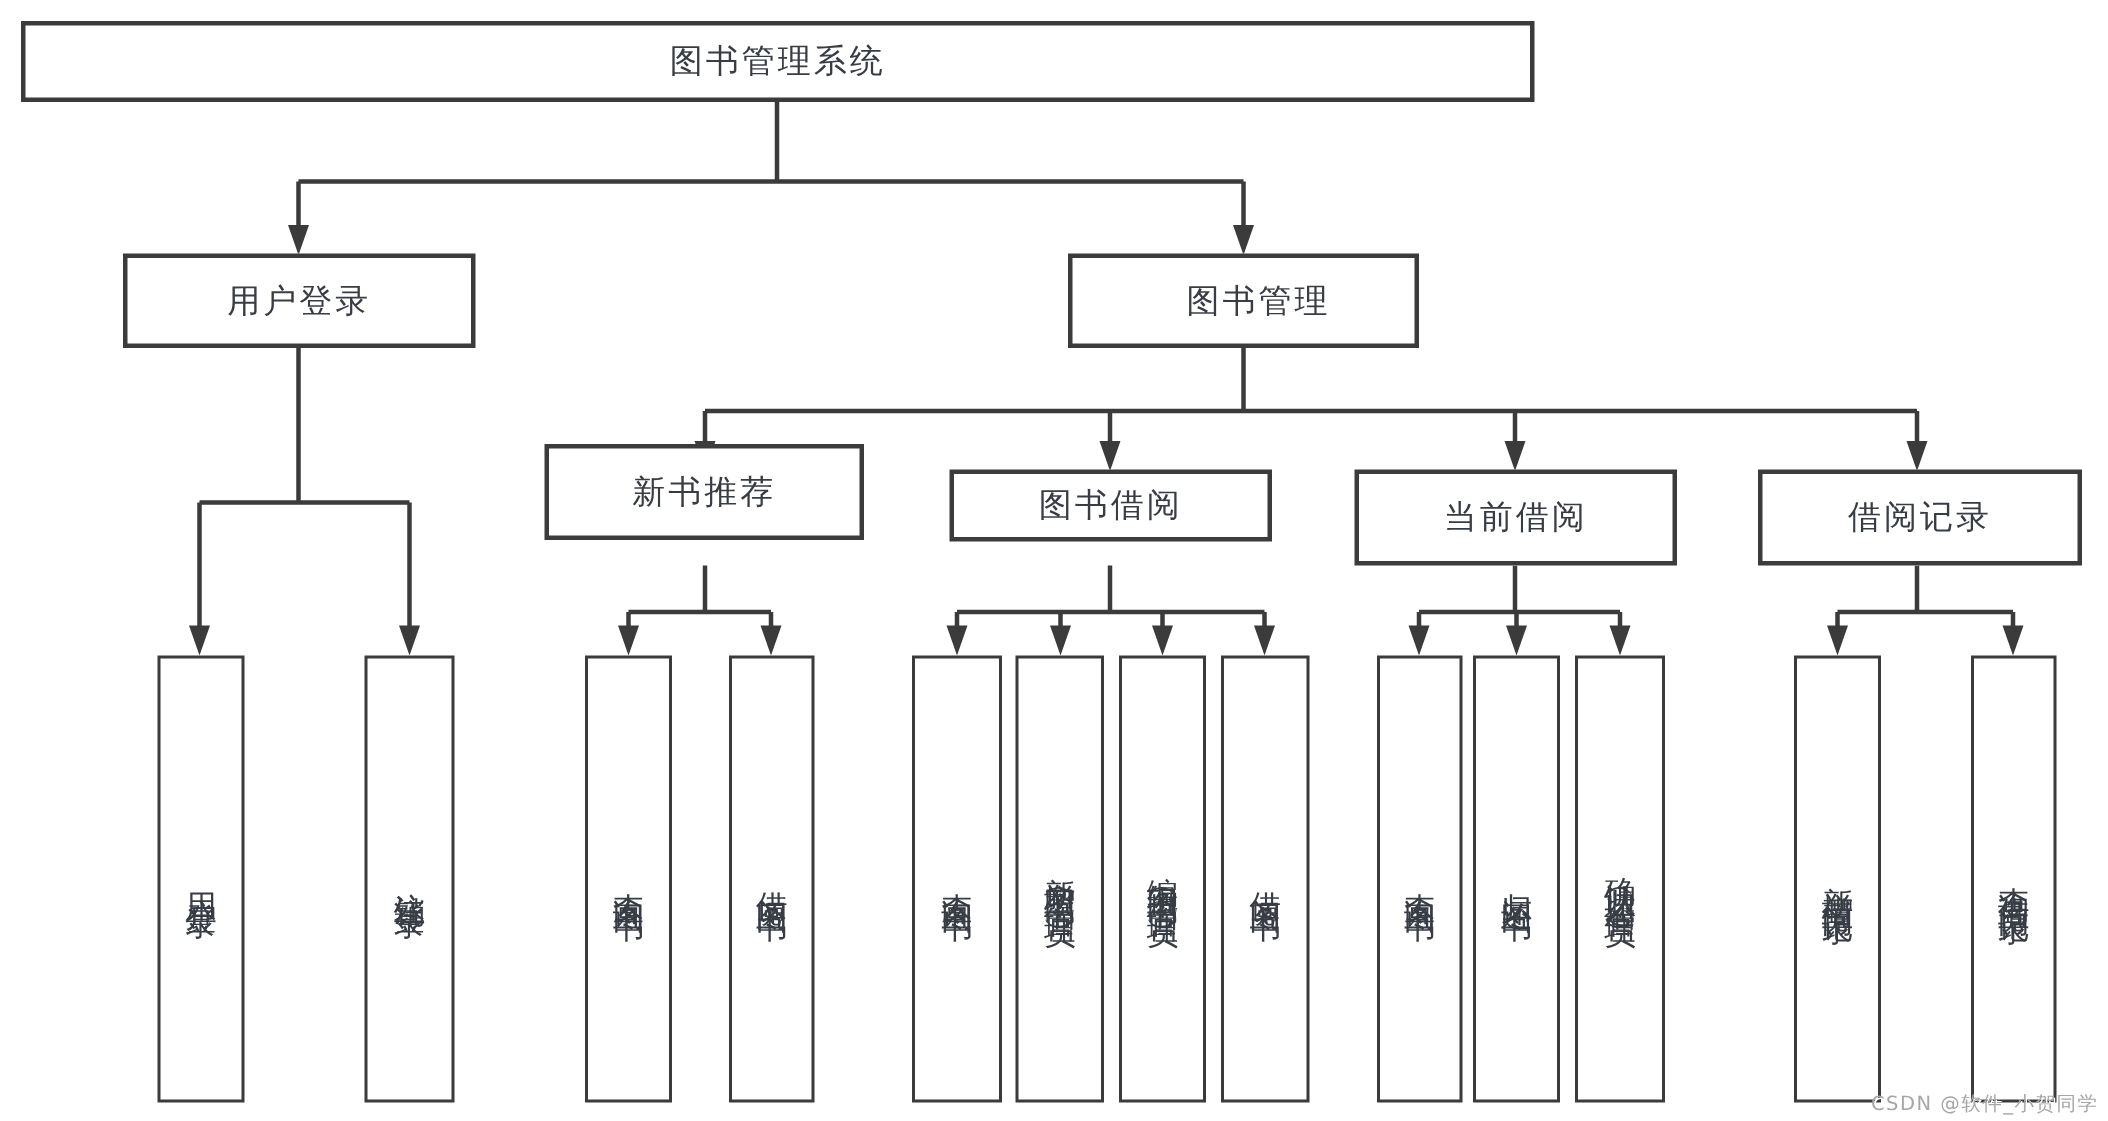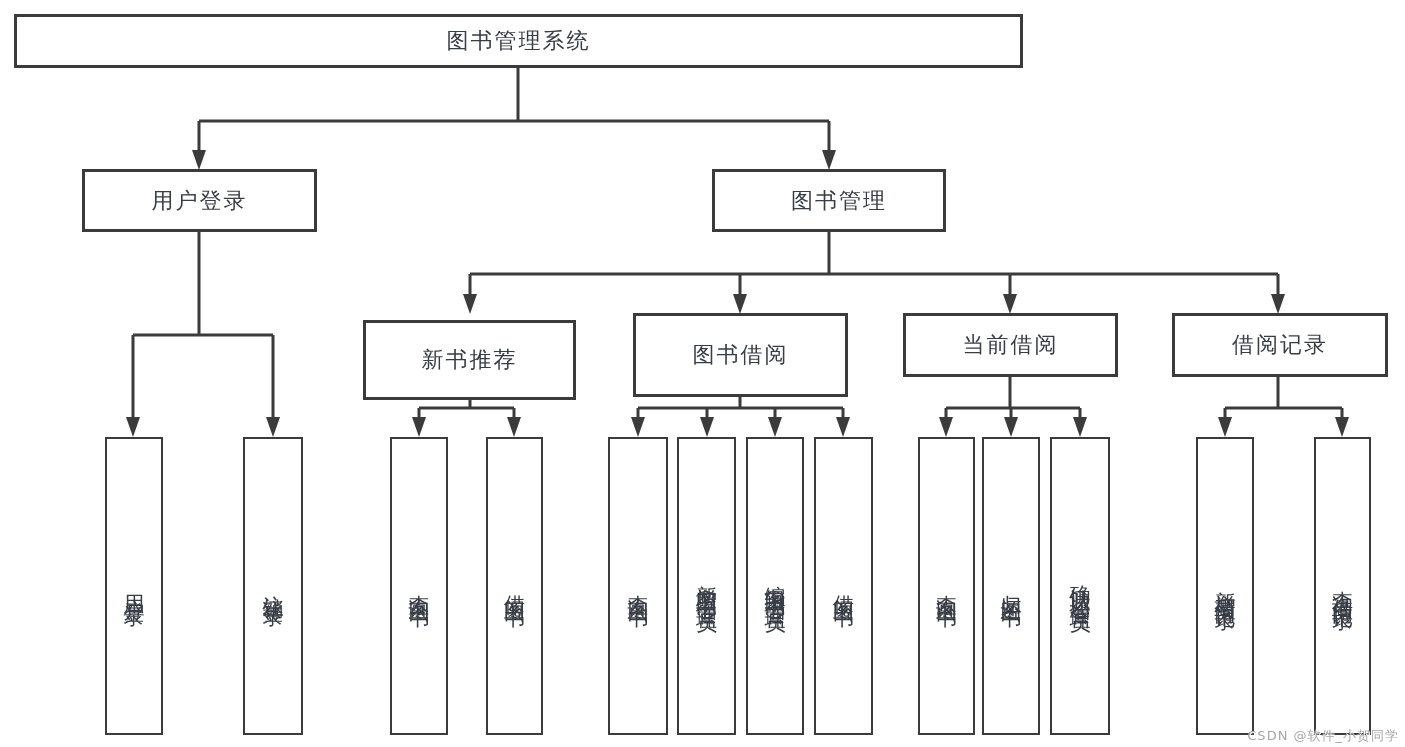--- a/index.html
+++ b/index.html
@@ -64,22 +64,22 @@
       <polygon points="1218,417 1232,417 1225,437"></polygon>
       <polygon points="1335,417 1349,417 1342,437"></polygon>
     </g>
   </svg>
 
   <div class="node hbox" style="left:14px;top:14px;width:1009px;height:54px;">图书管理系统</div>
 
   <div class="node hbox" style="left:82px;top:169px;width:235px;height:63px;">用户登录</div>
   <div class="node hbox" style="left:712px;top:169px;width:234px;height:63px;padding-left:20px;">图书管理</div>
 
-  <div class="node hbox" style="left:363px;top:320px;width:213px;height:80px;">新书推荐</div>
-  <div class="node hbox" style="left:633px;top:313px;width:215px;height:84px;">图书借阅</div>
+  <div class="node hbox" style="left:363px;top:296px;width:213px;height:64px;">新书推荐</div>
+  <div class="node hbox" style="left:633px;top:313px;width:215px;height:48px;">图书借阅</div>
   <div class="node hbox" style="left:903px;top:313px;width:215px;height:64px;">当前借阅</div>
   <div class="node hbox" style="left:1172px;top:313px;width:216px;height:64px;">借阅记录</div>
 
   <div class="node leaf" style="left:105px;top:437px;width:58px;height:298px;">
     <span class="vtext">用户登录</span>
   </div>
   <div class="node leaf" style="left:243px;top:437px;width:60px;height:298px;">
     <span class="vtext">注销登录</span>
   </div>
 

